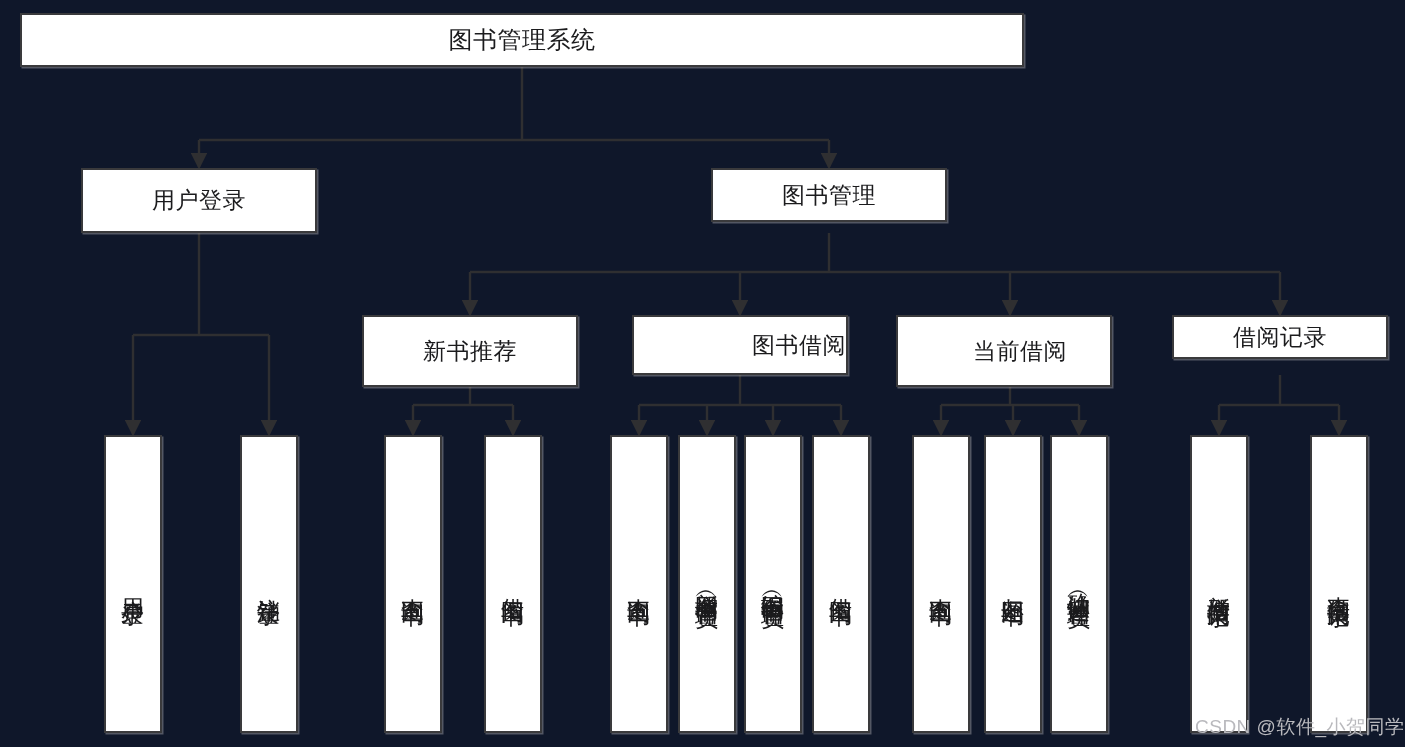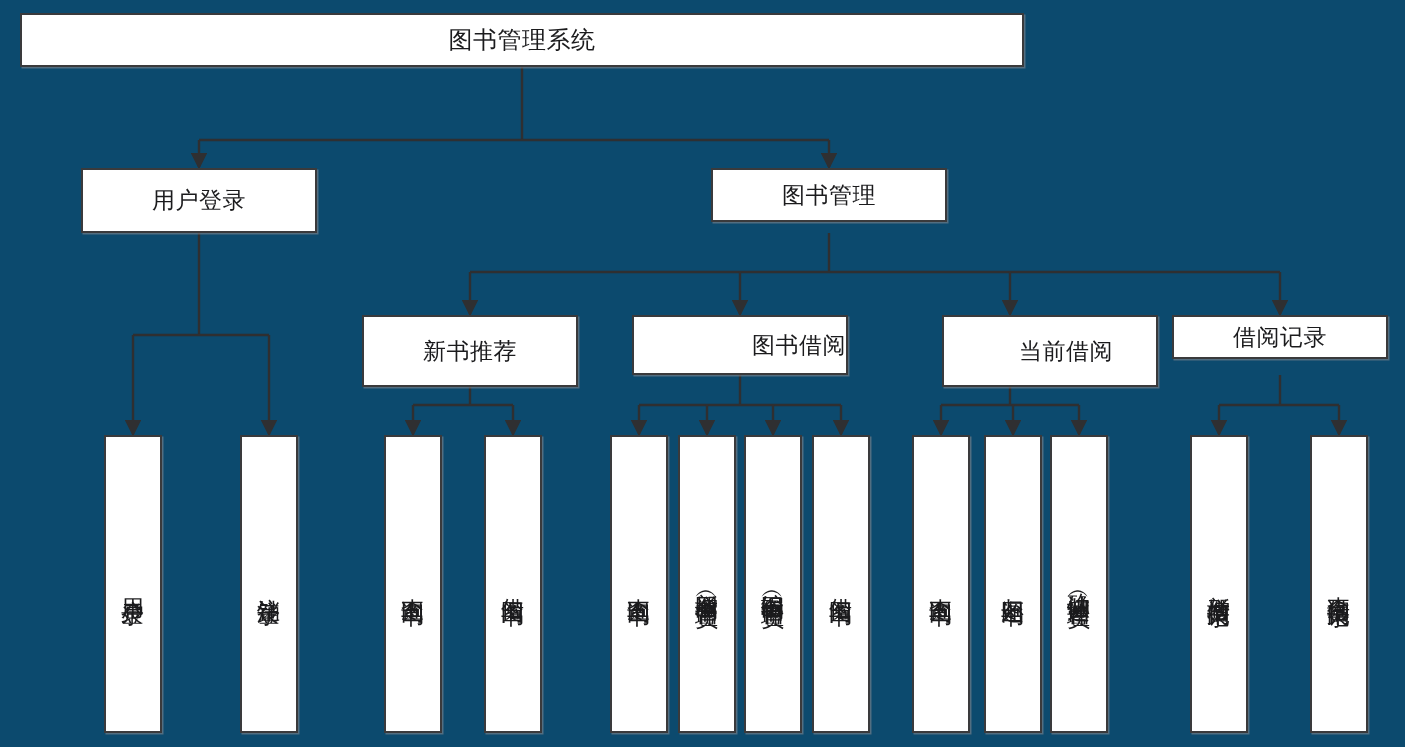--- a/index.html
+++ b/index.html
@@ -8,21 +8,21 @@
     padding: 0;
     background: #ffffff;
   }
   body {
     font-family: "Liberation Sans", "DejaVu Sans", sans-serif;
   }
   #canvas {
     position: relative;
     width: 1405px;
     height: 747px;
-    background: #0c4a6e;
+    background: #0f172a;
     overflow: hidden;
   }
   #wires {
     position: absolute;
     left: 0;
     top: 0;
     width: 1405px;
     height: 747px;
     pointer-events: none;
   }
@@ -117,21 +117,21 @@
       </div>
       <div class="node horizontal" style="left: 711px; top: 168px; width: 236px; height: 54px;">
         <span class="label">图书管理</span>
       </div>
       <div class="node horizontal" style="left: 362px; top: 315px; width: 216px; height: 72px;">
         <span class="label">新书推荐</span>
       </div>
       <div class="node horizontal" style="left: 632px; top: 315px; width: 216px; height: 60px; justify-content: flex-end;">
         <span class="label">图书借阅</span>
       </div>
-      <div class="node horizontal" style="left: 942px; top: 315px; width: 216px; height: 72px; padding-left: 32px;">
+      <div class="node horizontal" style="left: 896px; top: 315px; width: 216px; height: 72px; padding-left: 32px;">
         <span class="label">当前借阅</span>
       </div>
       <div class="node horizontal" style="left: 1172px; top: 315px; width: 216px; height: 44px;">
         <span class="label">借阅记录</span>
       </div>
       <div class="node vertical" style="left: 104px; top: 435px; width: 58px; height: 298px;">
         <span class="label">用户登录</span>
       </div>
       <div class="node vertical" style="left: 240px; top: 435px; width: 58px; height: 298px;">
         <span class="label">注销登录</span>
@@ -163,13 +163,14 @@
       <div class="node vertical" style="left: 1050px; top: 435px; width: 58px; height: 298px;">
         <span class="label">确认归还（管理员）</span>
       </div>
       <div class="node vertical" style="left: 1190px; top: 435px; width: 58px; height: 298px;">
         <span class="label">新增借阅记录</span>
       </div>
       <div class="node vertical" style="left: 1310px; top: 435px; width: 58px; height: 298px;">
         <span class="label">查询借阅记录</span>
       </div>
     </div>
+  <div class="watermark" style="left: 1195px; top: 714px; color: rgb(185, 185, 189);">CSDN @软件_小贺同学</div>
 </div>
 
 </body></html>

